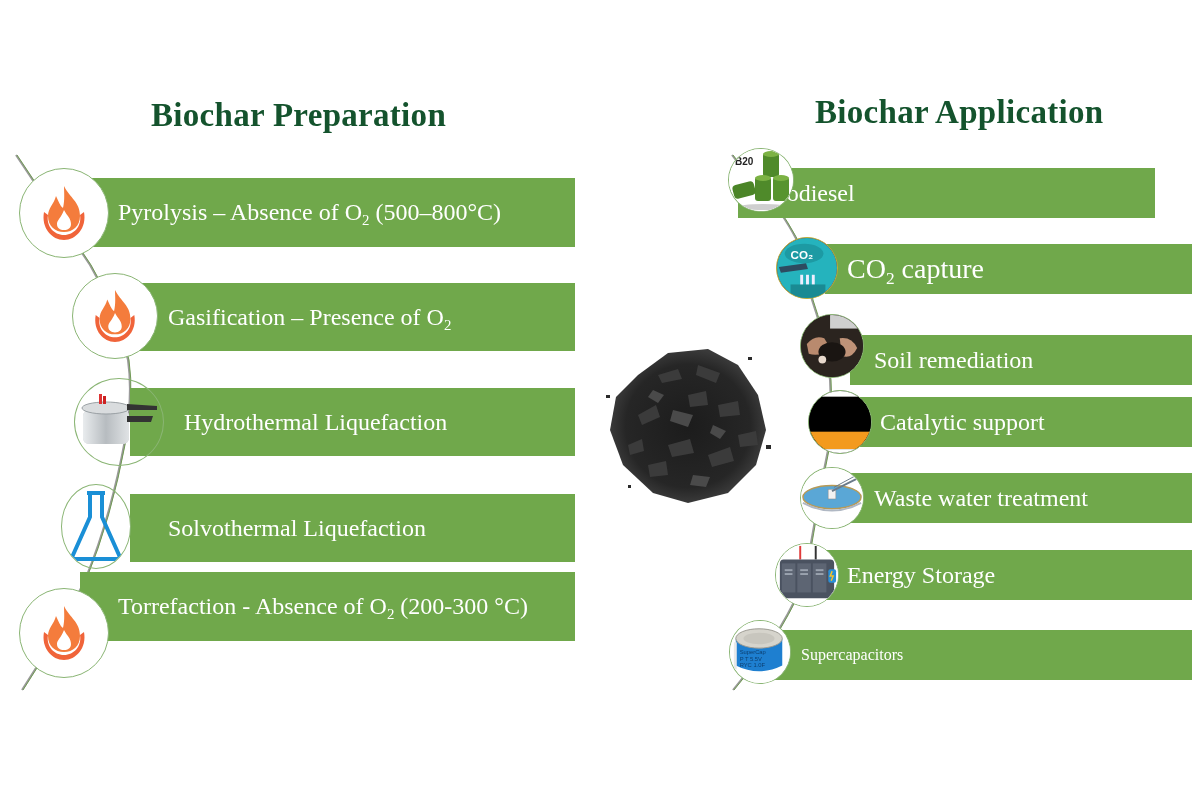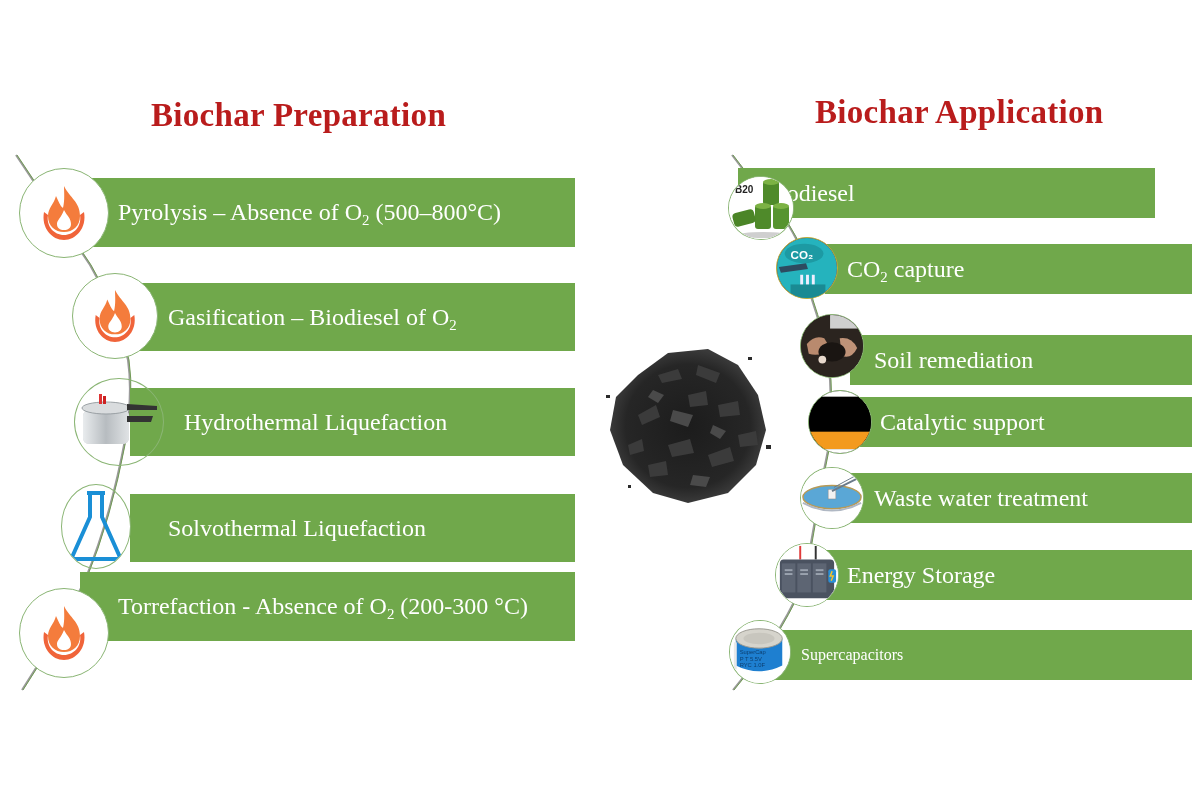--- a/index.html
+++ b/index.html
@@ -1,17 +1,17 @@
 <!DOCTYPE html>
 <html><head>
 <meta charset="utf-8">
 <style>
   html,body{margin:0;padding:0;}
   body{width:1200px;height:800px;background:#ffffff;position:relative;overflow:hidden;font-family:"Liberation Serif","DejaVu Serif",serif;}
-  .title{position:absolute;font-weight:bold;color:#b91c1c;font-size:33px;letter-spacing:0.3px;white-space:nowrap;}
+  .title{position:absolute;font-weight:bold;color:#14532d;font-size:33px;letter-spacing:0.3px;white-space:nowrap;}
   .bar{position:absolute;background:#70a84b;color:#ffffff;display:flex;align-items:center;white-space:nowrap;}
   .bar span.lbl{display:inline-block;}
   .bar sub{font-size:0.62em;vertical-align:-0.35em;line-height:0;}
   .circle{position:absolute;border-radius:50%;background:#ffffff;border:1.5px solid #8ab574;box-sizing:border-box;overflow:hidden;display:flex;align-items:center;justify-content:center;}
   .circle svg{display:block;}
   .spine{position:absolute;left:0;top:0;pointer-events:none;}
   .char-pile{position:absolute;left:598px;top:335px;width:180px;height:175px;}
 </style>
 </head>
 <body>
@@ -31,21 +31,21 @@
 </div>
 <div class="circle" style="left:19px;top:168px;width:90px;height:90px;">
   <svg width="56" height="62" viewBox="0 0 56 62">
       <path d="M28 4 C34 16 44 20 44 34 C44 44 37 50 28 50 C19 50 12 44 12 34 C12 26 18 22 20 14 C23 20 24 24 27 26 C29 18 28 10 28 4Z" fill="#f47c3c"></path>
       <path d="M28 28 C31 34 35 36 35 42 C35 46 32 48 28 48 C24 48 21 46 21 42 C21 38 25 36 28 28Z" fill="#ffffff"></path>
       <path d="M8 30 C5 46 16 58 28 58 C40 58 51 46 48 30 L44 33 C46 44 38 53 28 53 C18 53 10 44 12 33Z" fill="#f0643a"></path>
     </svg>
 </div>
 
 <div class="bar" style="left:130px;top:283px;width:445px;height:68px;font-size:24px;padding-left:38px;box-sizing:border-box;">
-  <span class="lbl"><span>Gasification – Biodiesel of O</span><sub>2</sub><span></span></span>
+  <span class="lbl"><span>Gasification – Presence of O</span><sub>2</sub><span></span></span>
 </div>
 <div class="circle" style="left:72px;top:273px;width:86px;height:86px;">
   <svg width="54" height="60" viewBox="0 0 56 62">
       <path d="M28 4 C34 16 44 20 44 34 C44 44 37 50 28 50 C19 50 12 44 12 34 C12 26 18 22 20 14 C23 20 24 24 27 26 C29 18 28 10 28 4Z" fill="#f47c3c"></path>
       <path d="M28 28 C31 34 35 36 35 42 C35 46 32 48 28 48 C24 48 21 46 21 42 C21 38 25 36 28 28Z" fill="#ffffff"></path>
       <path d="M8 30 C5 46 16 58 28 58 C40 58 51 46 48 30 L44 33 C46 44 38 53 28 53 C18 53 10 44 12 33Z" fill="#f0643a"></path>
     </svg>
 </div>
 
 <div class="bar" style="left:130px;top:388px;width:445px;height:68px;font-size:24px;padding-left:54px;box-sizing:border-box;">
@@ -121,36 +121,36 @@
       <rect x="8" y="60" width="4" height="3"></rect>
       <rect x="168" y="110" width="5" height="4"></rect>
       <rect x="30" y="150" width="3" height="3"></rect>
       <rect x="150" y="22" width="4" height="3"></rect>
     </g>
 </svg>
 
 <div class="bar" style="left:738px;top:168px;width:417px;height:50px;font-size:24px;padding-left:26px;box-sizing:border-box;">
   <span class="lbl">Biodiesel</span>
 </div>
-<div class="circle" style="left:728px;top:176px;width:66px;height:64px;">
+<div class="circle" style="left:728px;top:148px;width:66px;height:64px;">
   <svg width="64" height="62" viewBox="0 0 64 62">
     <rect x="0" y="0" width="64" height="62" fill="#ffffff"></rect>
     <text x="6" y="16" font-family="Liberation Sans, sans-serif" font-weight="bold" font-size="10" fill="#222">B20</text>
     <rect x="34" y="4" width="16" height="24" rx="3" fill="#4f8a2a"></rect>
       <ellipse cx="42" cy="5" rx="8" ry="3" fill="#7cb244"></ellipse>
     <rect x="26" y="28" width="16" height="24" rx="3" fill="#4f8a2a"></rect>
       <ellipse cx="34" cy="29" rx="8" ry="3" fill="#7cb244"></ellipse>
     <rect x="44" y="28" width="16" height="24" rx="3" fill="#57942f"></rect>
       <ellipse cx="52" cy="29" rx="8" ry="3" fill="#7cb244"></ellipse>
     <rect x="4" y="34" width="22" height="14" rx="4" fill="#4b8527" transform="rotate(-15 15 41)"></rect>
     <ellipse cx="34" cy="58" rx="26" ry="3" fill="#cfcfcf"></ellipse>
   </svg>
 </div>
 
-<div class="bar" style="left:825px;top:244px;width:367px;height:50px;font-size:24px;padding-left:22px;box-sizing:border-box;">
+<div class="bar" style="left:825px;top:244px;width:367px;height:50px;font-size:28px;padding-left:22px;box-sizing:border-box;">
   <span class="lbl"><span>CO</span><sub>2</sub><span> capture</span></span>
 </div>
 <div class="circle" style="left:776px;top:237px;width:62px;height:62px;background:#b91c1c;border-color:#b8b23a;">
   <svg width="62" height="62" viewBox="0 0 62 62">
     <rect width="62" height="62" fill="#25b3bd"></rect>
     <ellipse cx="28" cy="16" rx="20" ry="10" fill="#1d9aa3"></ellipse>
     <text x="14" y="22" font-family="Liberation Sans, sans-serif" font-weight="bold" font-size="12" fill="#ffffff">CO₂</text>
     <path d="M2 30 L30 26 L32 32 L4 36Z" fill="#2d4b60"></path>
     <rect x="24" y="38" width="3" height="12" fill="#eef"></rect>
       <rect x="30" y="38" width="3" height="12" fill="#eef"></rect>

